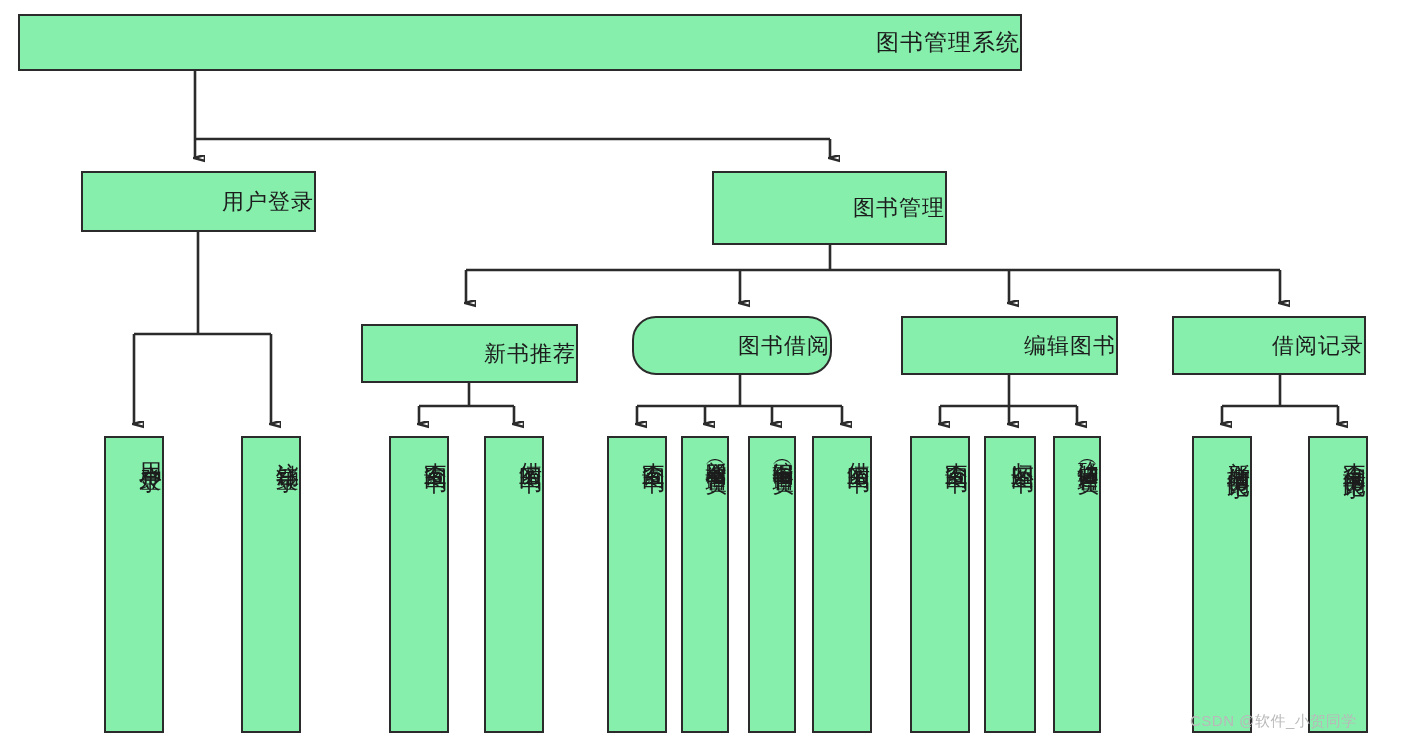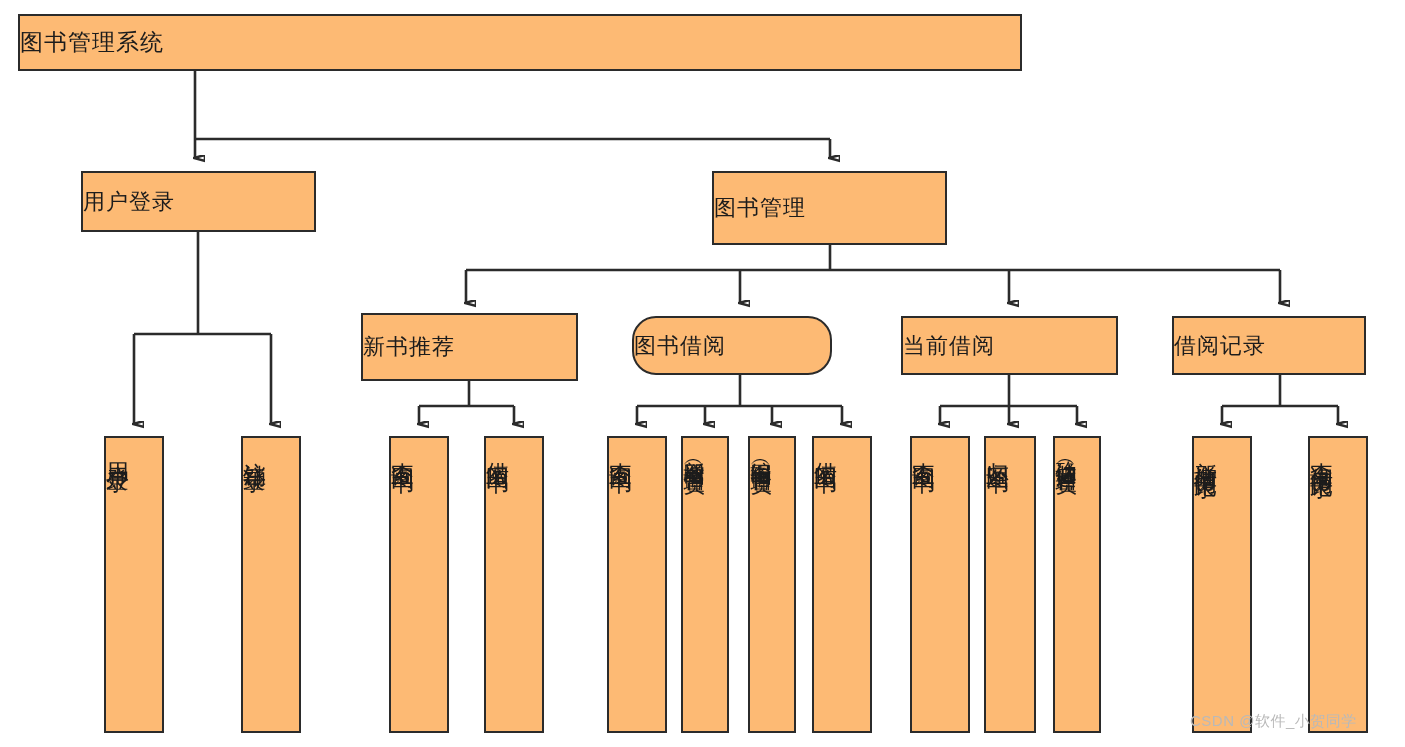--- a/index.html
+++ b/index.html
@@ -7,27 +7,26 @@
     width:1405px;height:747px;
     background:#ffffff;
     font-family:"Liberation Sans","DejaVu Sans",sans-serif;
     overflow:hidden;
     position:relative;
   }
   #canvas{position:absolute;left:0;top:0;width:1405px;height:747px;}
   .node{
     position:absolute;
     box-sizing:border-box;
-    background:#fdba74;
+    background:#86efac;
     border:2.5px solid #2b2b2b;
     display:flex;
     align-items:center;
-    justify-content:flex-start;
+    justify-content:flex-end;
     color:#1c1c1c;
-    font-family:Liberation Serif, serif;
   }
   .node .lbl{
     display:block;
     text-align:center;
     line-height:1.18;
     white-space:nowrap;
   }
   
   .h-node .lbl{
     writing-mode:horizontal-tb;
@@ -117,28 +116,28 @@
     <span class="lbl">图书管理系统</span>
   </div>
 
   <div class="node h-node" style="left:81px;top:171px;width:235px;height:61px;">
     <span class="lbl">用户登录</span>
   </div>
   <div class="node h-node" style="left:712px;top:171px;width:235px;height:74px;">
     <span class="lbl">图书管理</span>
   </div>
 
-  <div class="node h-node" style="left:361px;top:313px;width:217px;height:68px;">
+  <div class="node h-node" style="left:361px;top:324px;width:217px;height:59px;">
     <span class="lbl">新书推荐</span>
   </div>
   <div class="node h-node" style="left:632px;top:316px;width:200px;height:59px;border-radius:24px;">
     <span class="lbl">图书借阅</span>
   </div>
   <div class="node h-node" style="left:901px;top:316px;width:217px;height:59px;">
-    <span class="lbl">当前借阅</span>
+    <span class="lbl">编辑图书</span>
   </div>
   <div class="node h-node" style="left:1172px;top:316px;width:194px;height:59px;">
     <span class="lbl">借阅记录</span>
   </div>
 
   <div class="node v-node" style="left:104px;top:436px;width:60px;height:297px;">
     <span class="lbl">用户登录</span>
   </div>
   <div class="node v-node" style="left:241px;top:436px;width:60px;height:297px;">
     <span class="lbl">注销登录</span>

